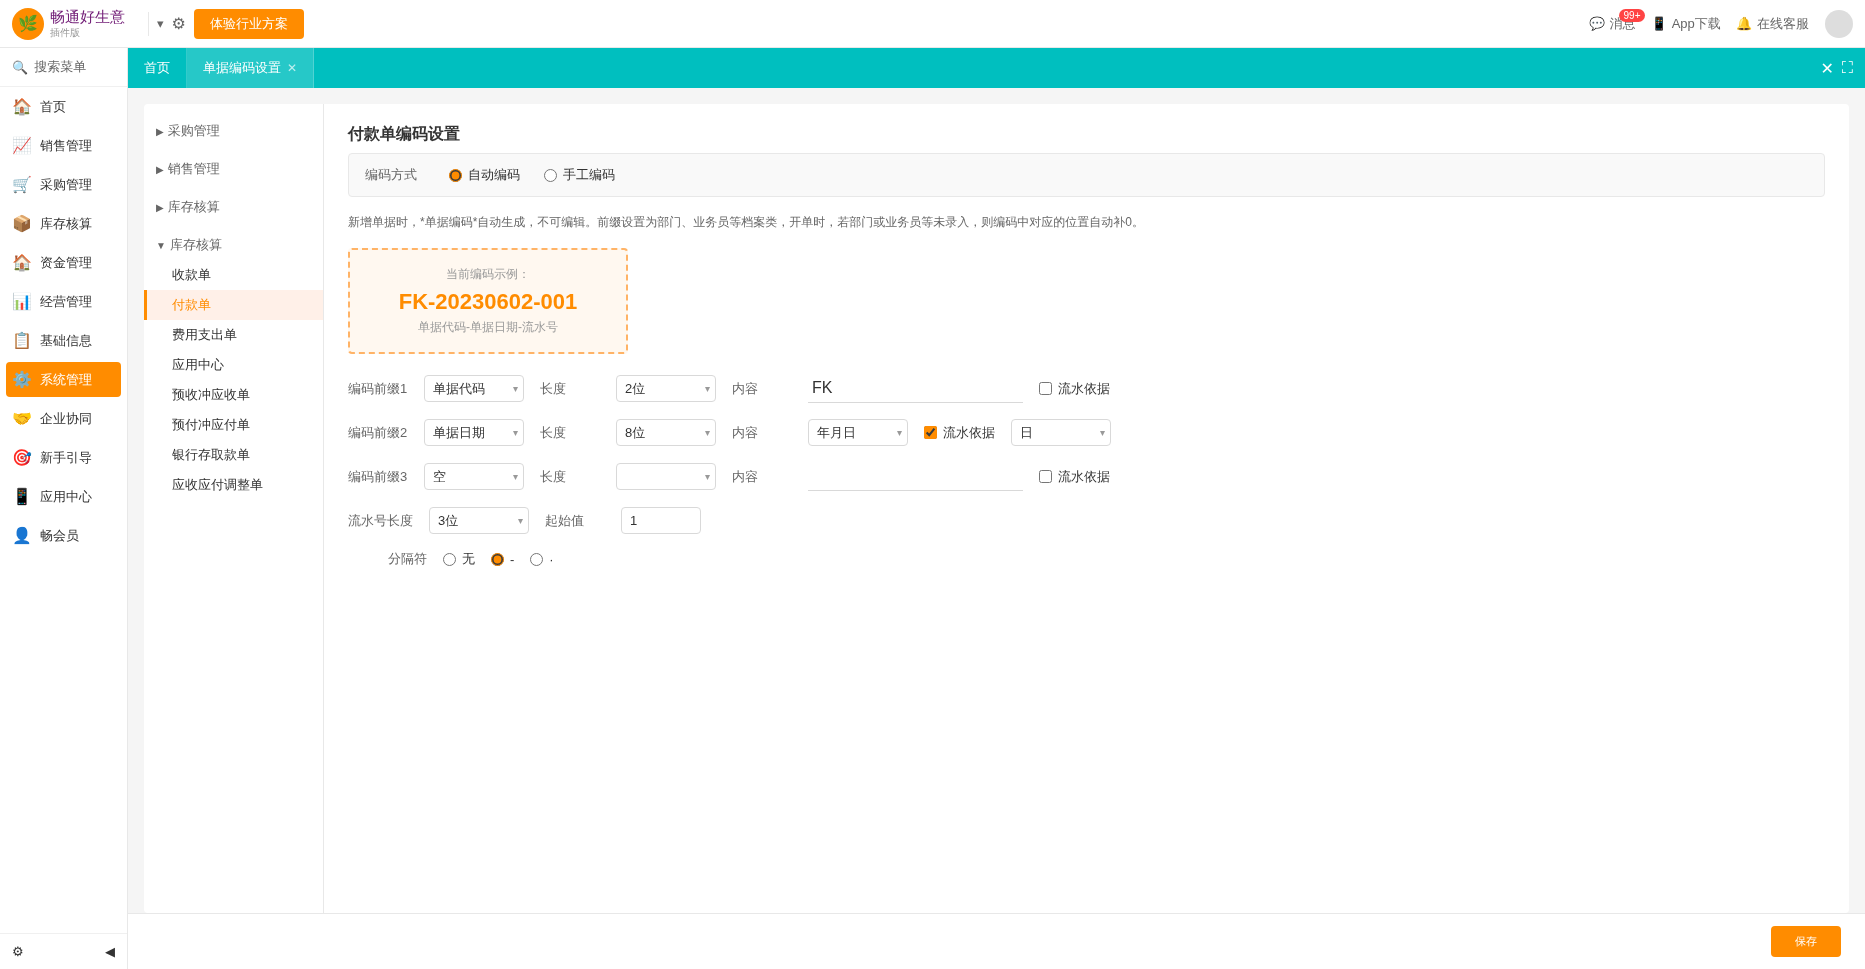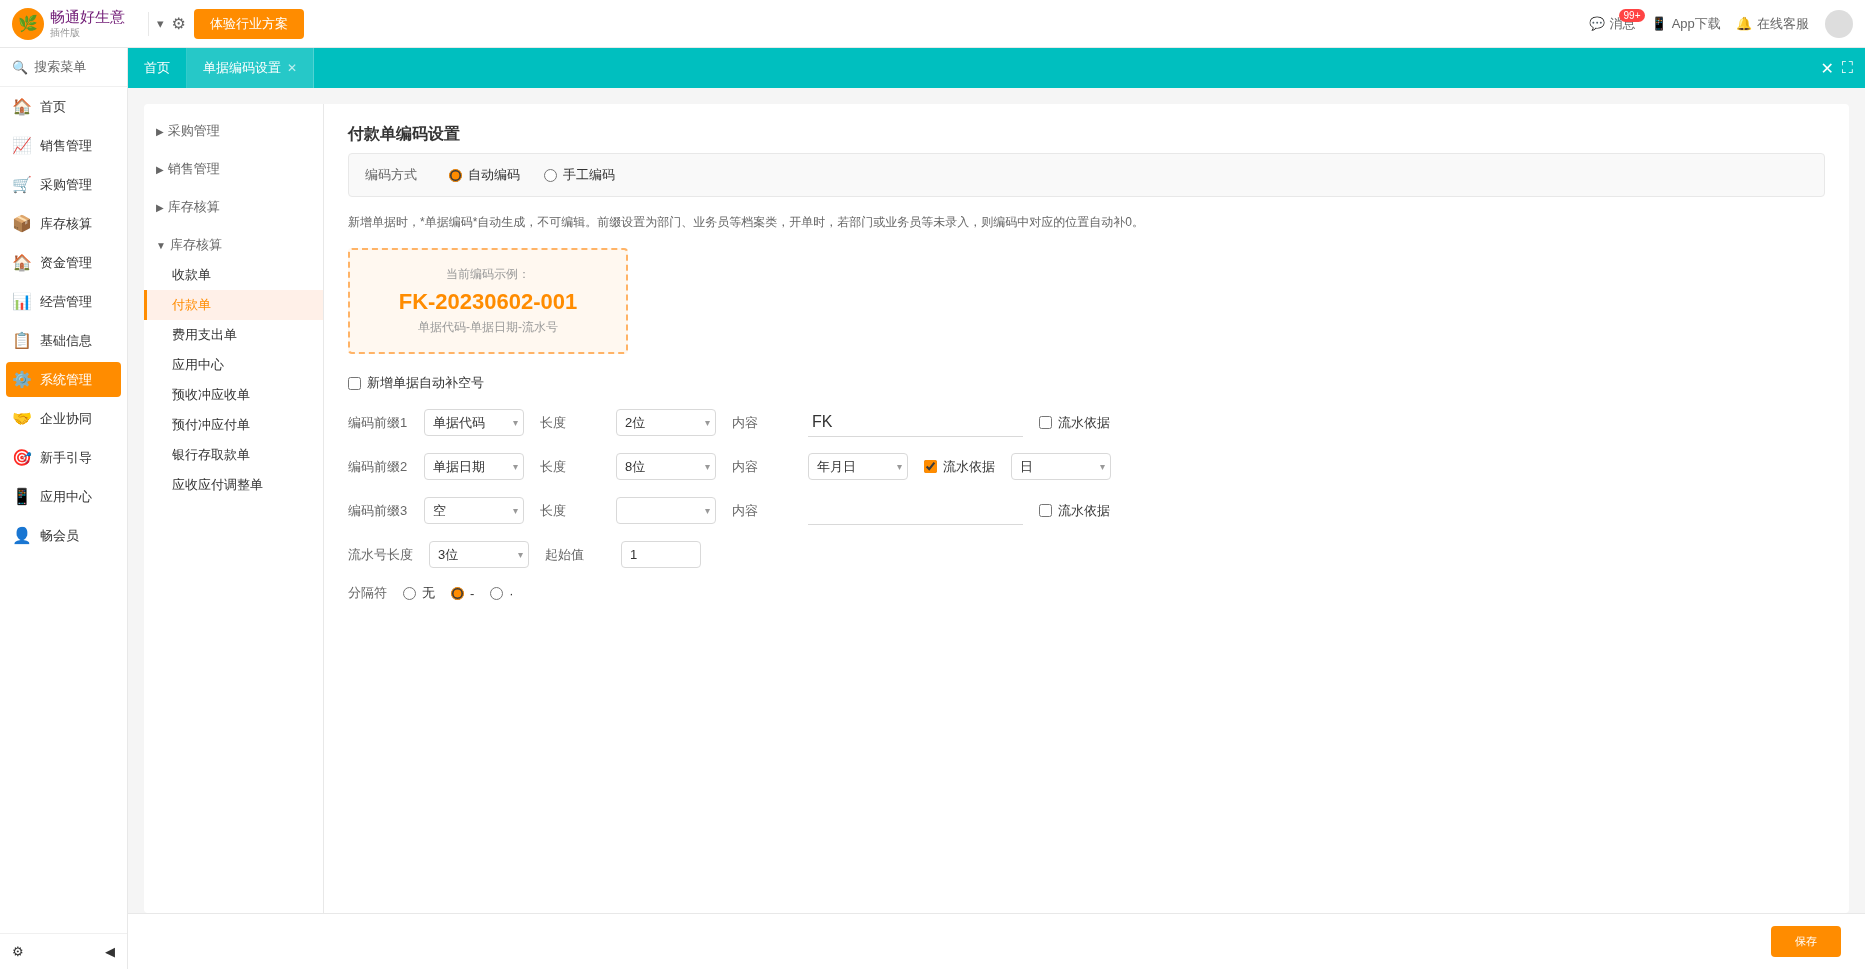--- a/index.html
+++ b/index.html
@@ -303,20 +303,21 @@
       display: flex; align-items: center; gap: 6px;
       font-size: 13px; color: #333;
       cursor: pointer;
     }
     .checkbox-label input[type="checkbox"] { accent-color: #ff8c00; }
 
     
     .separator-section {
       display: flex; align-items: center; gap: 16px;
       margin-bottom: 16px;
+      margin-left: 40px;
     }
     .sep-label { font-size: 13px; color: #666; }
     .sep-radio { display: flex; align-items: center; gap: 6px; font-size: 13px; cursor: pointer; }
     .sep-radio input { accent-color: #ff8c00; }
 
     
     .checkbox-row {
       display: flex; align-items: center; gap: 8px;
       margin-bottom: 16px;
     }
@@ -530,26 +531,20 @@
           <div class="info-text">新增单据时，*单据编码*自动生成，不可编辑。前缀设置为部门、业务员等档案类，开单时，若部门或业务员等未录入，则编码中对应的位置自动补0。</div>
 
           
           <div class="code-preview">
             <div class="code-label">当前编码示例：</div>
             <div class="code-value">FK-20230602-001</div>
             <div class="code-desc">单据代码-单据日期-流水号</div>
           </div>
 
           
-          <div class="checkbox-row">
-            <label class="checkbox-label">
-              <input type="checkbox" style="">
-              <span>新增单据自动补空号</span>
-            </label>
-          </div>
 
           
           <div class="form-row">
             <span class="form-label">编码前缀1</span>
             <div class="select-wrapper">
               <select class="form-select">
                 <option>单据代码</option>
               </select>
             </div>
             <span class="form-label">长度</span>

